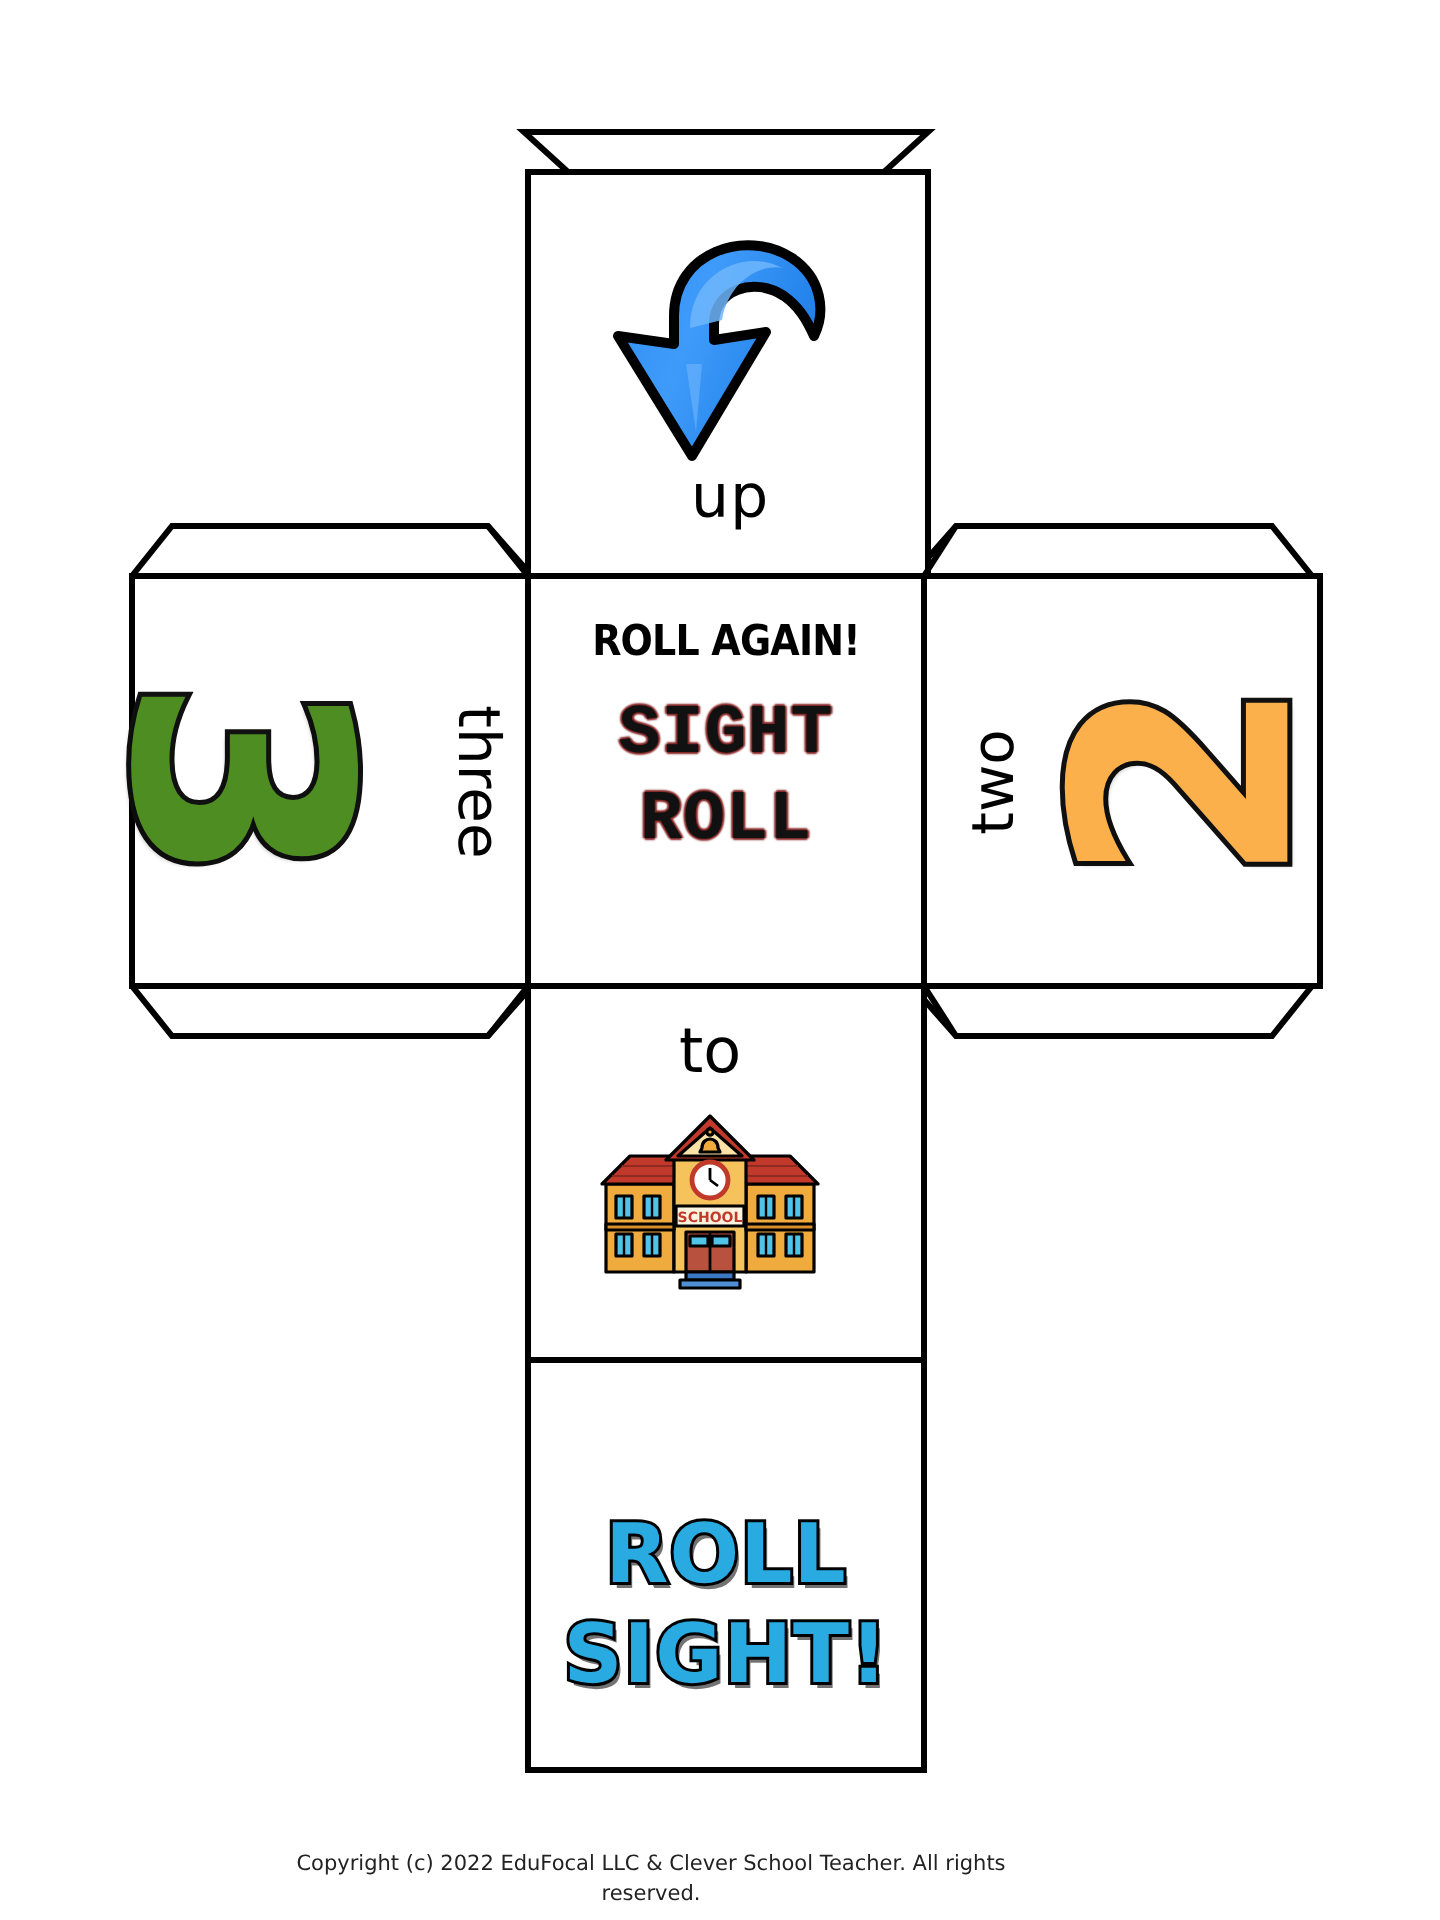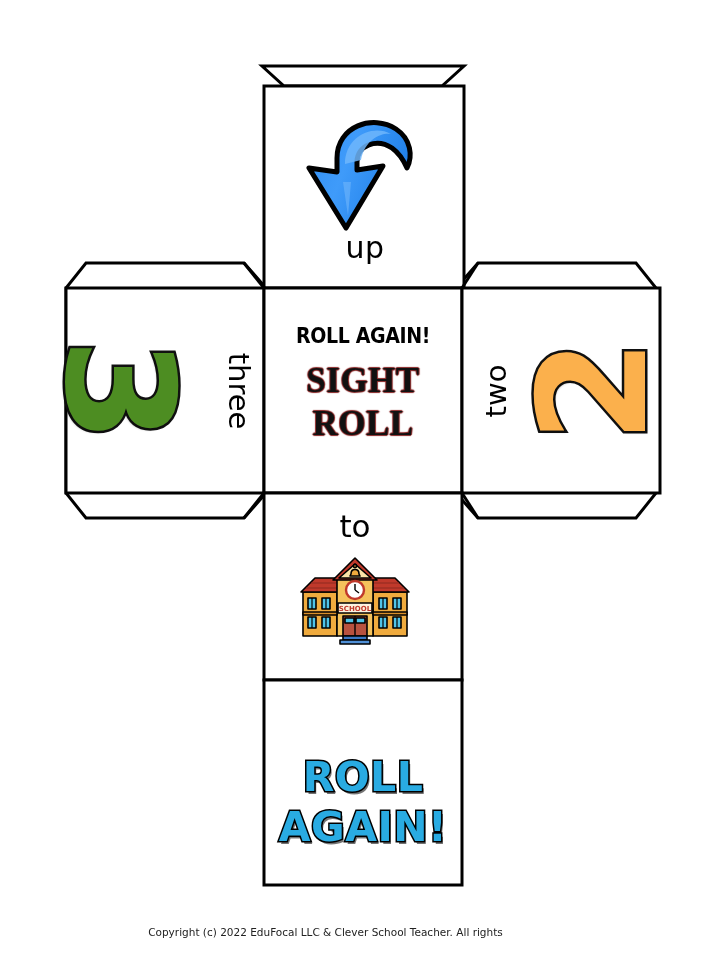--- a/index.html
+++ b/index.html
@@ -138,32 +138,32 @@
     text-shadow: -2px 2px 2px rgba(0,0,0,.25);
   }
 
   
   .face-center {
     left: 264px;
     top: 288px;
     width: 198px;
     height: 205px;
     justify-content: flex-start;
-    padding-top: 36px;
+    padding-top: 22px;
   }
   .kicker {
     font-family: "DejaVu Sans", sans-serif;
     font-weight: 700;
     font-size: 19px;
     letter-spacing: -0.4px;
     transform: scaleY(1.12);
     margin-bottom: 14px;
   }
   .sight-words {
-    font-family: Liberation Serif, serif;
+    font-family: Liberation Mono, monospace;
     font-weight: 700;
     font-size: 35px;
     line-height: 1.22;
     text-align: center;
     letter-spacing: 0.5px;
     color: #111111;
     text-shadow:
       0 0 1px #7a2020,
       1px 0 1px #8a2b2b,
       -1px 0 1px #8a2b2b,
@@ -363,23 +363,24 @@
             <rect x="4" y="64" width="34" height="3" fill="#d98f2a"></rect>
             <rect x="74" y="64" width="34" height="3" fill="#d98f2a"></rect>
           </g>
         </svg>
       </div>
     </div>
 
     <div class="face face-b2">
       <div class="roll-again-big">
         <span>ROLL</span>
-        <span>AGAIN!</span>
+        <span>SIGHT!</span>
       </div>
     </div>
 
   </div>
 
   <div id="footer">
     <span class="fl">Copyright (c) 2022 EduFocal LLC &amp; Clever School Teacher. All rights</span>
+    <span class="fl">reserved.</span>
   </div>
 
 </div>
 
 </body></html>

